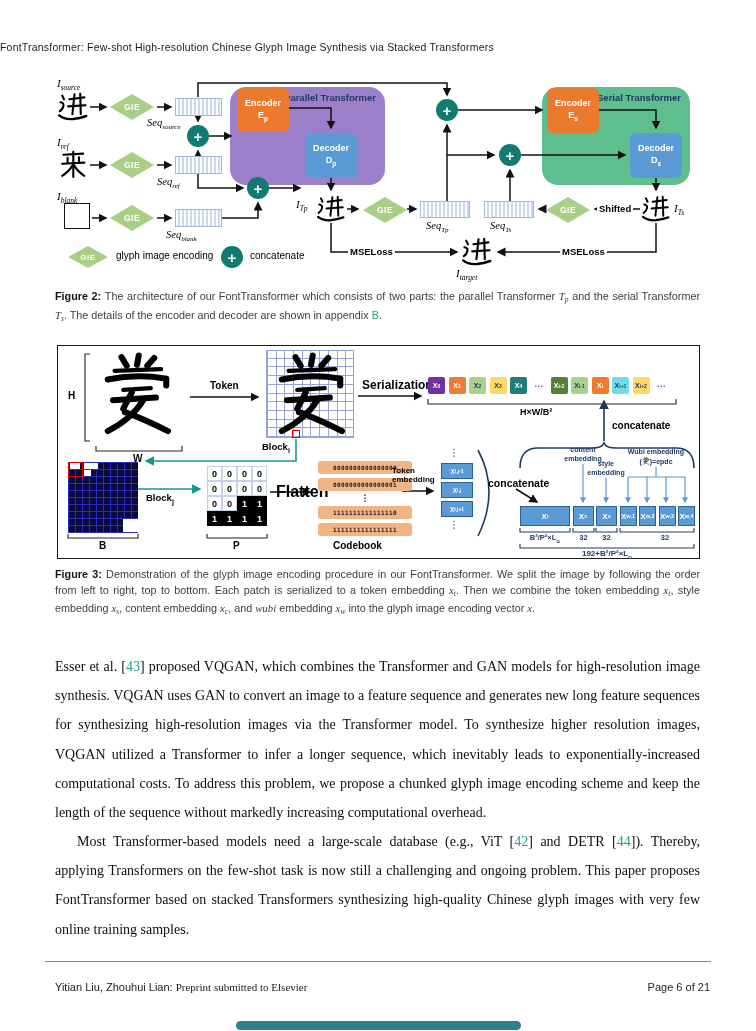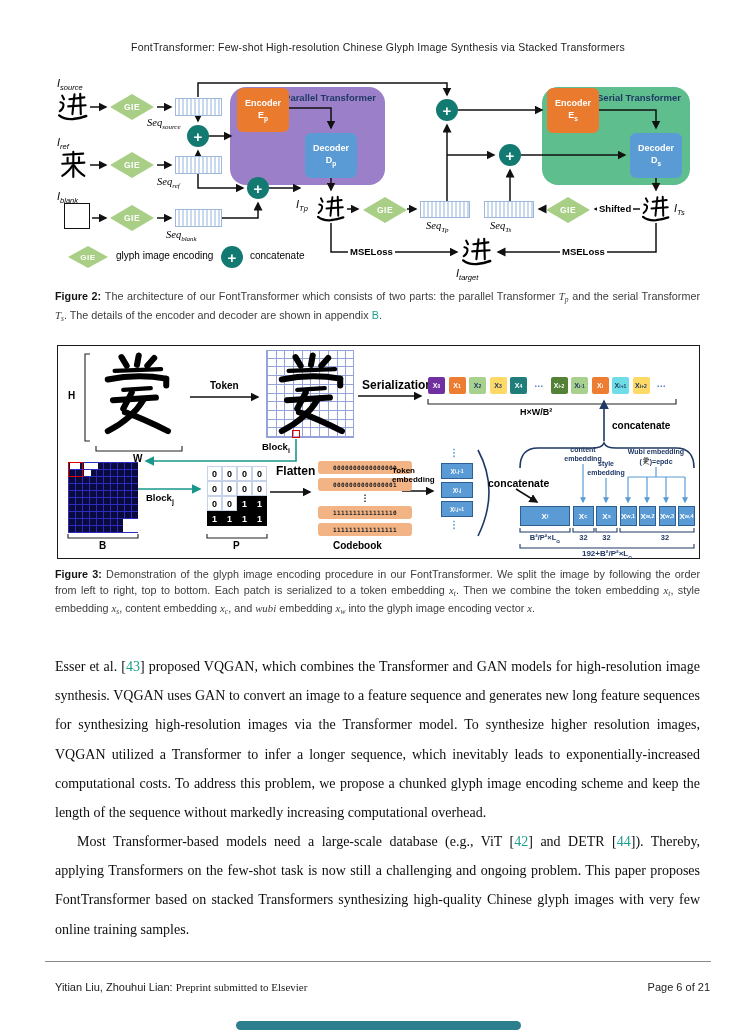--- a/index.html
+++ b/index.html
@@ -2,33 +2,33 @@
 <html><head>
 <meta charset="utf-8">
 <style>
 *{margin:0;padding:0;box-sizing:border-box}
 html,body{overflow:hidden}
 body{width:756px;height:1031px;position:relative;background:#fff;font-family:"Liberation Sans",sans-serif;color:#111}
 .abs{position:absolute;z-index:2}
 .z0{z-index:0}
 .z3{z-index:3}
 svg.overlay{position:absolute;left:0;top:0;z-index:1;pointer-events:none}
-.header{width:100%;text-align:center;font-size:10.5px;color:#1c1c1c;letter-spacing:.2px}
+.header{width:100%;font-size:10.5px;color:#1c1c1c;letter-spacing:.2px}
 
 .seqbar{width:47px;height:18px;border:1px solid #9fb8da;background:repeating-linear-gradient(90deg,#fff 0 2px,#c9daf0 2px 4px)}
 .gie{width:44px;height:26px;clip-path:polygon(50% 0,100% 50%,50% 100%,0 50%);background:#a9cf87;color:#fff;font-weight:bold;font-size:8.5px;display:flex;align-items:center;justify-content:center;letter-spacing:.5px}
 .plusc{width:22px;height:22px;border-radius:50%;background:#137a72;color:#fff;font-weight:bold;font-size:15px;display:flex;align-items:center;justify-content:center;line-height:1}
 .ebox{width:52px;border-radius:6px;color:#fff;font-weight:bold;font-size:9px;display:flex;flex-direction:column;align-items:center;justify-content:center;text-align:center;line-height:1.35}
 .enc{background:#ea7a2e}
 .dec{background:#5b9bd5}
 .ebox sub{font-size:6.5px}
 .ptrans{width:155px;height:98px;background:#9b80c9;border-radius:16px}
 .strans{width:148px;height:98px;background:#5fbe8d;border-radius:16px}
 .ctitle{font-weight:bold;font-size:9.5px;color:#1f3864;text-align:center}
-.mlab{font-family:Liberation Sans, sans-serif;font-style:italic;font-size:11px;color:#000;white-space:nowrap}
+.mlab{font-family:Liberation Serif, serif;font-style:italic;font-size:11px;color:#000;white-space:nowrap}
 .mlab sub{font-size:7.5px}
 .slab{font-family:"Liberation Serif",serif;font-style:italic;font-size:10.5px;color:#000;white-space:nowrap}
 .slab sub{font-size:7px}
 .blab{font-weight:bold;font-size:9.5px;color:#000;background:#fff;padding:0 2px;white-space:nowrap}
 .legtext{font-weight:normal;font-size:10px;color:#000;white-space:nowrap}
 .blanksq{width:26px;height:26px;border:1.6px solid #111;background:#fff}
 .glyph{position:absolute;z-index:2}
 
 .figborder{width:643px;height:214px;border:1.3px solid #1a1a1a;background:#fff}
 .gridbox{width:88px;height:88px;border:1px solid #96a3d8;background-image:repeating-linear-gradient(0deg,#96a3d8 0 1px,transparent 1px 8.7px),repeating-linear-gradient(90deg,#96a3d8 0 1px,transparent 1px 8.7px)}
@@ -367,21 +367,21 @@
     <div class="pcell">0</div>
     <div class="pcell">0</div>
     <div class="pcell on">1</div>
     <div class="pcell on">1</div>
     <div class="pcell on">1</div>
     <div class="pcell on">1</div>
     <div class="pcell on">1</div>
     <div class="pcell on">1</div>
   </div>
 <span class="abs fig3blab" style="left:233px;top:540px;font-size:10px">P</span>
-<span class="abs fig3blab" style="left:276px;top:464px;font-size:12px">Flatten</span>
+<span class="abs fig3blab" style="left:276px;top:483px;font-size:16px">Flatten</span>
 
 <div class="abs cbcol" style="left:318px;top:461px">
     <div class="cbbar">0000000000000000</div>
     <div class="cbbar">0000000000000001</div>
     <div class="cbdots">⋮</div>
     <div class="cbbar">1111111111111110</div>
     <div class="cbbar">1111111111111111</div>
   </div>
 <span class="abs fig3blab" style="left:333px;top:540px;font-size:10px">Codebook</span>
 

